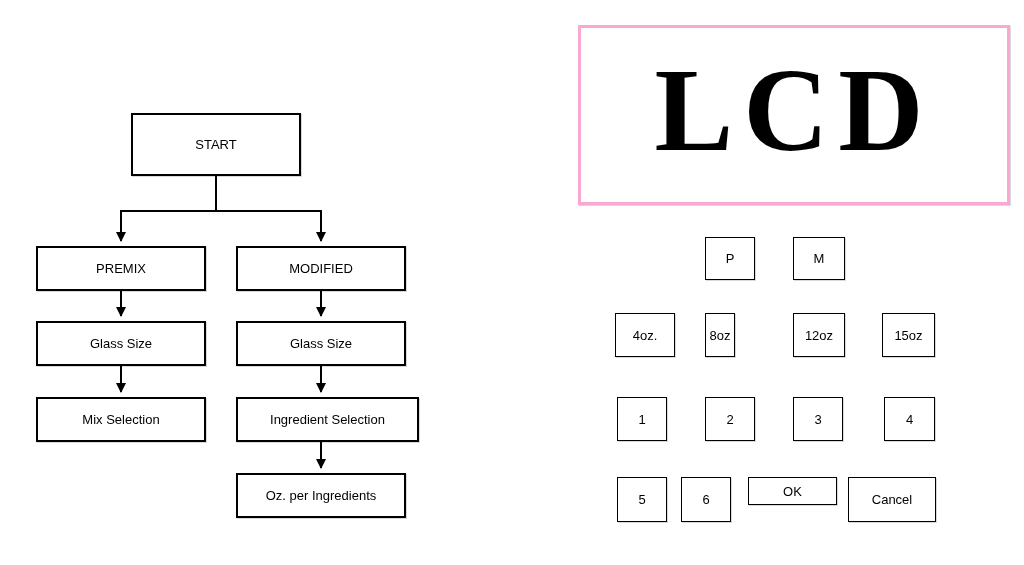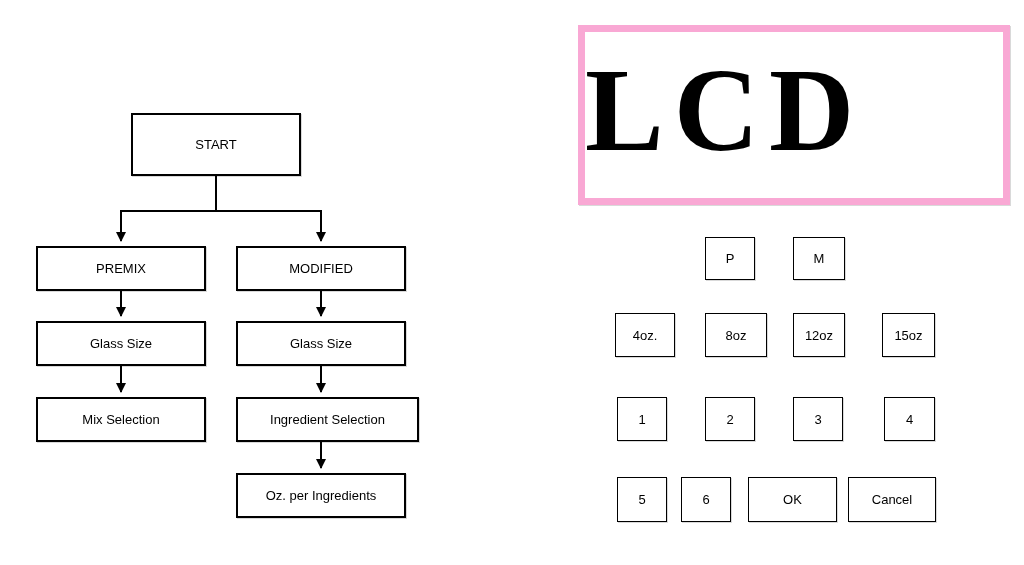--- a/index.html
+++ b/index.html
@@ -36,25 +36,26 @@
     top: 0;
     pointer-events: none;
   }
   
   .lcd-panel {
     position: absolute;
     left: 578px;
     top: 25px;
     width: 432px;
     height: 180px;
-    border: 7px solid #f9a8d4;
+    border: 3px solid #f9a8d4;
     background: #ffffff;
     box-sizing: border-box;
     display: flex;
     align-items: center;
+    justify-content: center;
     box-shadow: 1px 1px 0 rgba(0,0,0,0.15);
   }
   .lcd-text {
     font-family: "Liberation Serif", serif;
     font-weight: bold;
     font-size: 118px;
     letter-spacing: 10px;
     line-height: 1;
     transform: translateY(-4px);
   }
@@ -111,27 +112,27 @@
   <div class="flow-box" style="left:236px; top:473px; width:170px; height:45px;">Oz. per Ingredients</div>
 
   <div class="lcd-panel">
     <span class="lcd-text">LCD</span>
   </div>
 
   <div class="key-btn" style="left:705px; top:237px; width:50px; height:43px;">P</div>
   <div class="key-btn" style="left:793px; top:237px; width:52px; height:43px;">M</div>
 
   <div class="key-btn" style="left:615px; top:313px; width:60px; height:44px;">4oz.</div>
-  <div class="key-btn" style="left:705px; top:313px; width:62px; height:44px;">8oz</div>
+  <div class="key-btn" style="left:705px; top:313px; width:30px; height:44px;">8oz</div>
   <div class="key-btn" style="left:793px; top:313px; width:52px; height:44px;">12oz</div>
   <div class="key-btn" style="left:882px; top:313px; width:53px; height:44px;">15oz</div>
 
   <div class="key-btn" style="left:617px; top:397px; width:50px; height:44px;">1</div>
   <div class="key-btn" style="left:705px; top:397px; width:50px; height:44px;">2</div>
   <div class="key-btn" style="left:793px; top:397px; width:50px; height:44px;">3</div>
   <div class="key-btn" style="left:884px; top:397px; width:51px; height:44px;">4</div>
 
   <div class="key-btn" style="left:617px; top:477px; width:50px; height:45px;">5</div>
   <div class="key-btn" style="left:681px; top:477px; width:50px; height:45px;">6</div>
-  <div class="key-btn" style="left:748px; top:477px; width:89px; height:45px;text-align:right;">OK</div>
+  <div class="key-btn" style="left:748px; top:477px; width:89px; height:28px;text-align:right;">OK</div>
   <div class="key-btn" style="left:848px; top:477px; width:88px; height:45px;">Cancel</div>
 
 </div>
 
 </body></html>

